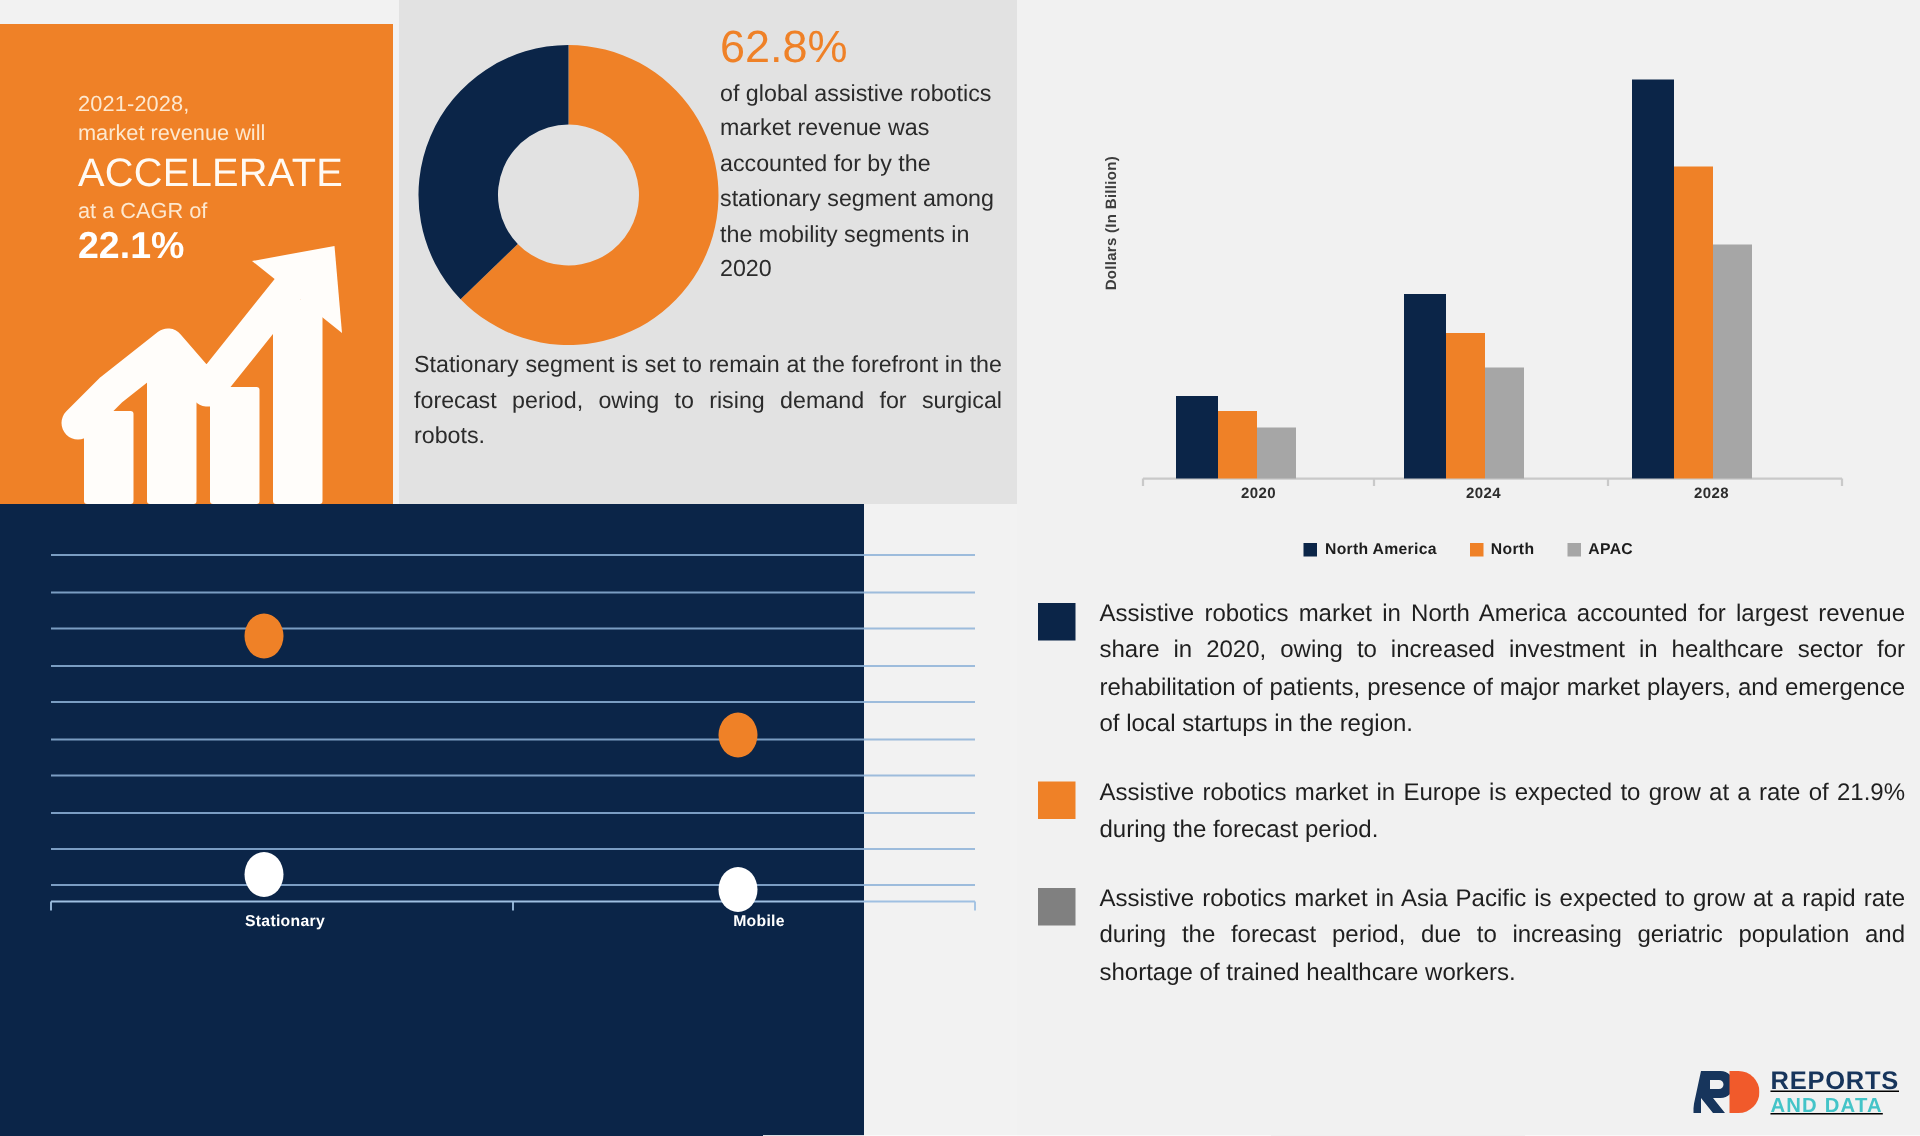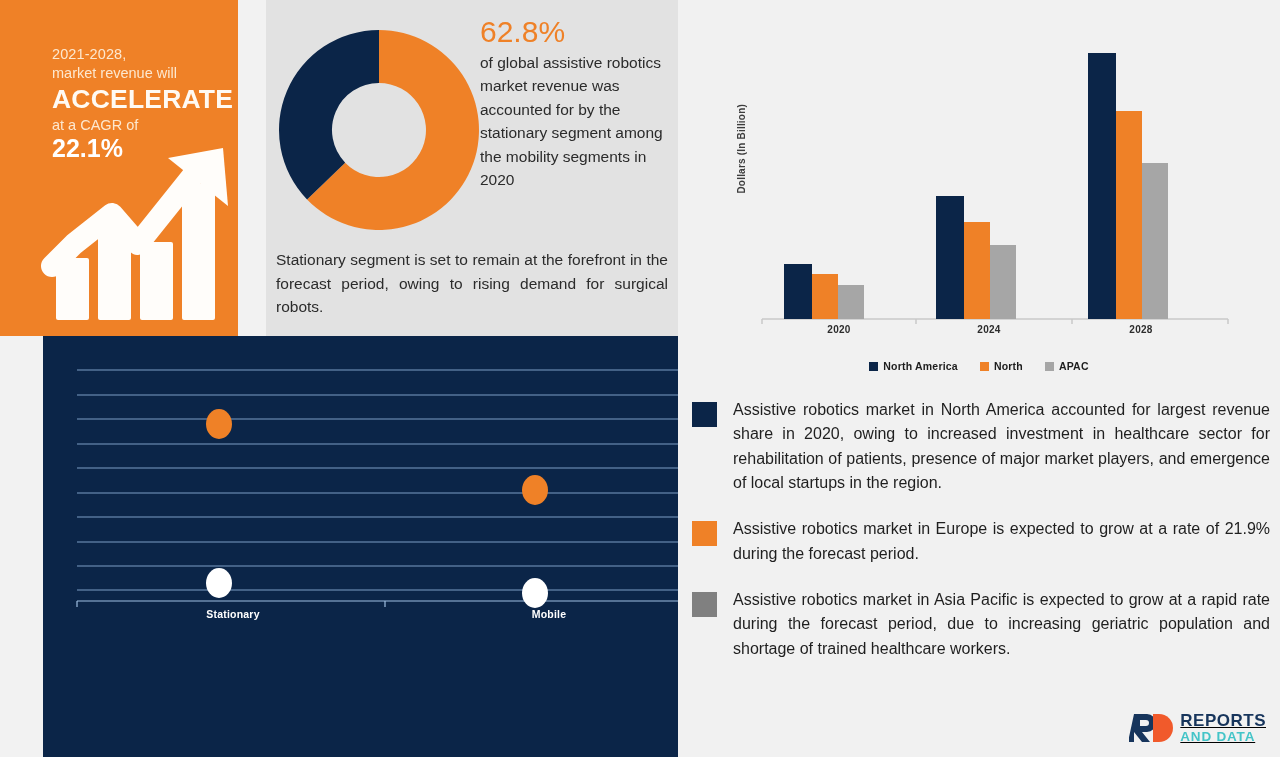--- a/index.html
+++ b/index.html
@@ -14,24 +14,25 @@
     position: relative;
     width: 1280px;
     height: 757px;
     overflow: hidden;
     background: #f2f2f2;
   }
 
   
   .panel-accelerate {
     position: absolute;
-    left: 0; top: 0;
+    left: 0; top: 16px;
     width: 238px; height: 336px;
     background: #ef8127;
     overflow: hidden;
+    padding-left: 24px;
   }
   .acc-text {
     position: absolute;
     left: 52px; top: 46px;
     width: 210px;
     color: #fdf3e6;
     line-height: 1.16;
   }
   .acc-line1 {
     font-size: 14.5px;
@@ -41,21 +42,21 @@
   }
   .acc-line2 {
     font-size: 14.5px;
     color: #fde8cf;
     display: block;
     margin-top: 2px;
   }
   .acc-big {
     display: block;
     font-size: 26.5px;
-    font-weight: bold;
+    font-weight: normal;
     letter-spacing: .2px;
     color: #fffaf3;
     margin-top: 3px;
     line-height: 1.1;
   }
   .acc-line4 {
     display: block;
     font-size: 14.5px;
     color: #fde8cf;
     margin-top: 3px;
@@ -103,35 +104,34 @@
     margin-bottom: 3px;
   }
   .donut-desc {
     font-size: 15.5px;
     color: #2b2b2b;
     line-height: 1.52;
     display: block;
   }
   .donut-foot {
     position: absolute;
-    left: 10px; top: 248px;
+    left: 10px; top: 232px;
     width: 392px;
     font-size: 15.5px;
     line-height: 1.52;
     color: #2b2b2b;
     text-align: justify;
   }
 
   
   .panel-dot {
     position: absolute;
     left: 0; top: 336px;
-    width: 678px; height: 421px;
+    width: 576px; height: 421px;
     background: #0b2548;
-    margin-left: 43px;
   }
   .dot-plot {
     position: absolute;
     left: 14px; top: 22px;
     width: 650px; height: 265px;
   }
   .dot-cat-label {
     position: absolute;
     font-size: 10.5px;
     font-weight: bold;

